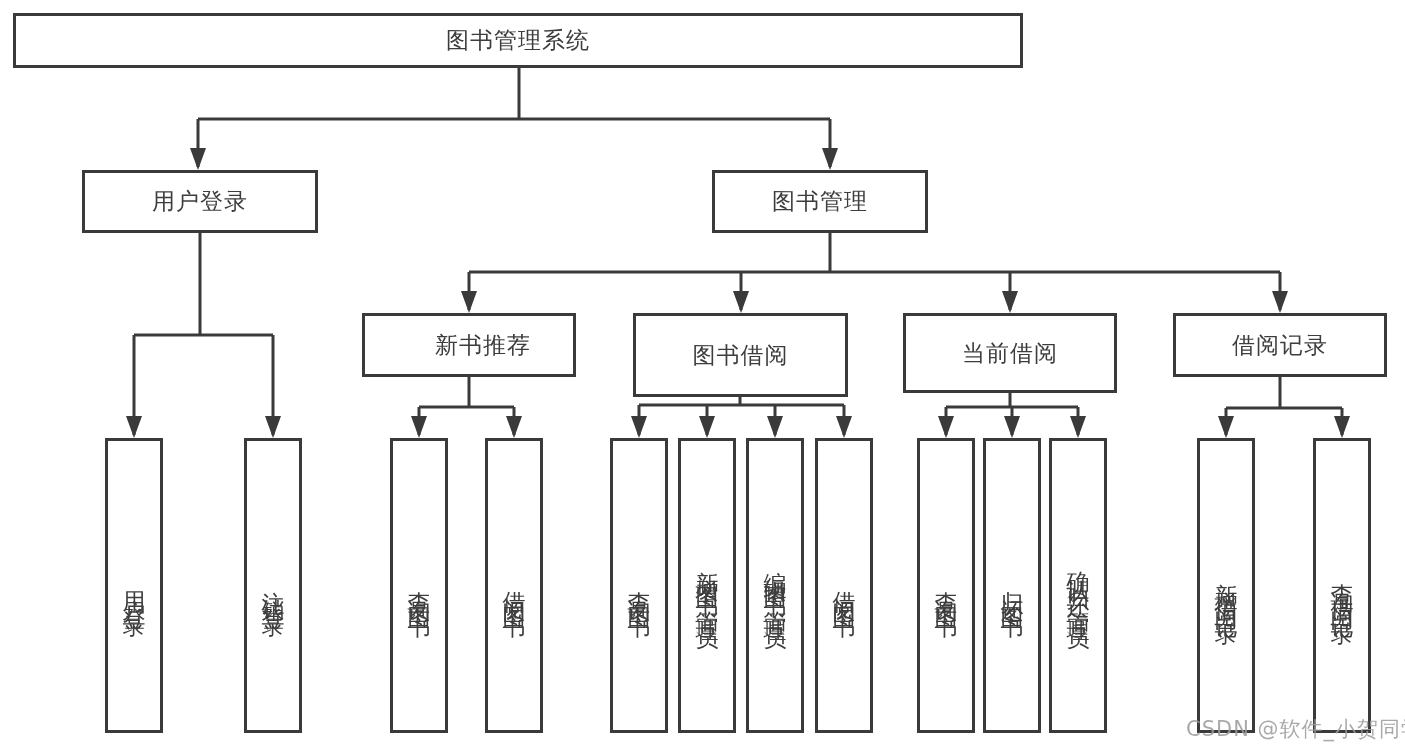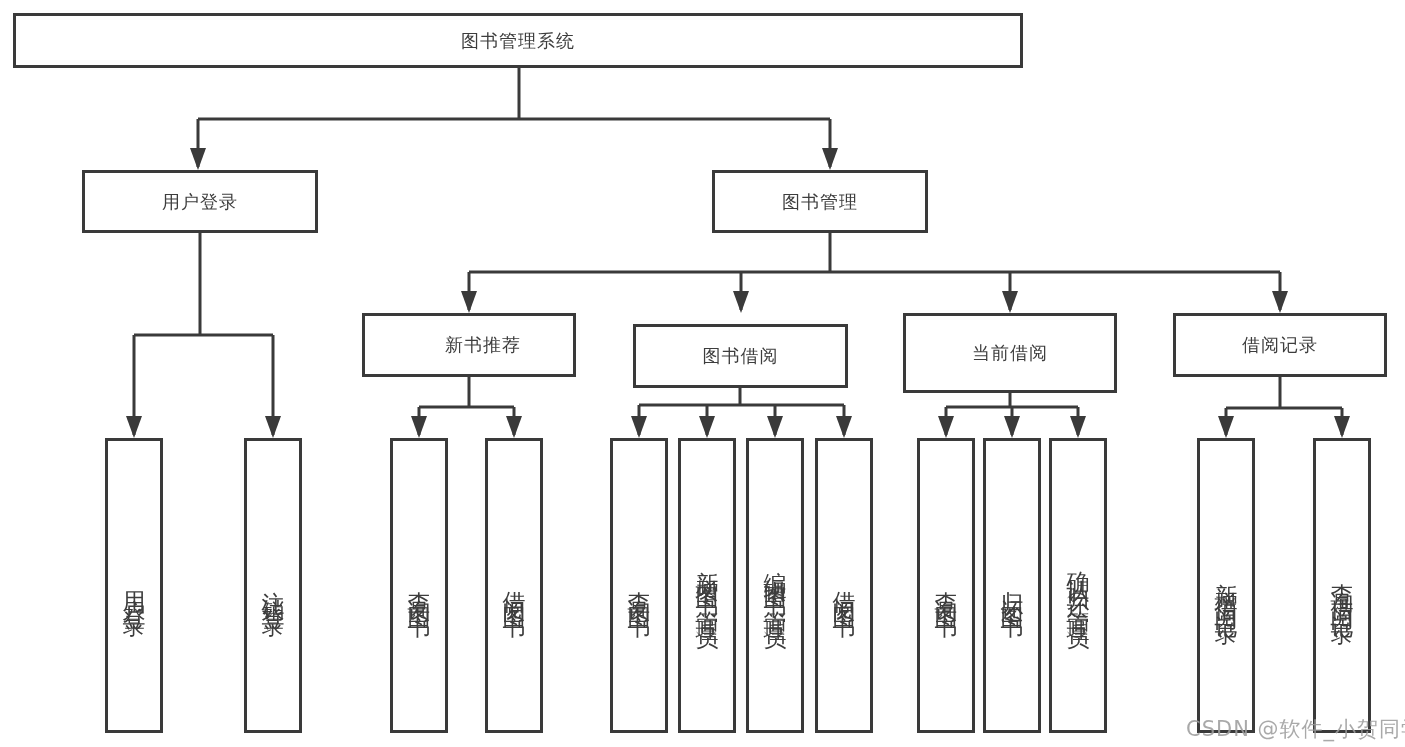--- a/index.html
+++ b/index.html
@@ -25,21 +25,21 @@
   }
   .node {
     position: absolute;
     box-sizing: border-box;
     background: #ffffff;
     border: 3px solid #3a3a3a;
     display: flex;
     align-items: center;
     justify-content: center;
     color: #3d3d3d;
-    font-size: 18px;
+    font-size: 23px;
     line-height: 1;
     text-align: center;
     letter-spacing: 1px;
     z-index: 2;
   }
   .vnode {
     writing-mode: vertical-rl;
     letter-spacing: 8px;
     font-size: 23px;
     padding-top: 6px;
@@ -108,21 +108,21 @@
   <div class="node" style="left:82px; top:170px; width:236px; height:63px;">
     <span>用户登录</span>
   </div>
   <div class="node" style="left:712px; top:170px; width:216px; height:63px;">
     <span>图书管理</span>
   </div>
 
   <div class="node" style="left:362px; top:313px; width:214px; height:64px;padding-left:28px;">
     <span>新书推荐</span>
   </div>
-  <div class="node" style="left:633px; top:324px; width:215px; height:64px;justify-content:center;">
+  <div class="node" style="left:633px; top:313px; width:215px; height:84px;justify-content:center;">
     <span>图书借阅</span>
   </div>
   <div class="node" style="left:903px; top:313px; width:214px; height:80px;">
     <span>当前借阅</span>
   </div>
   <div class="node" style="left:1173px; top:313px; width:214px; height:64px;">
     <span>借阅记录</span>
   </div>
 
   <div class="node vnode" style="left:105px; top:438px; width:58px; height:295px;">

